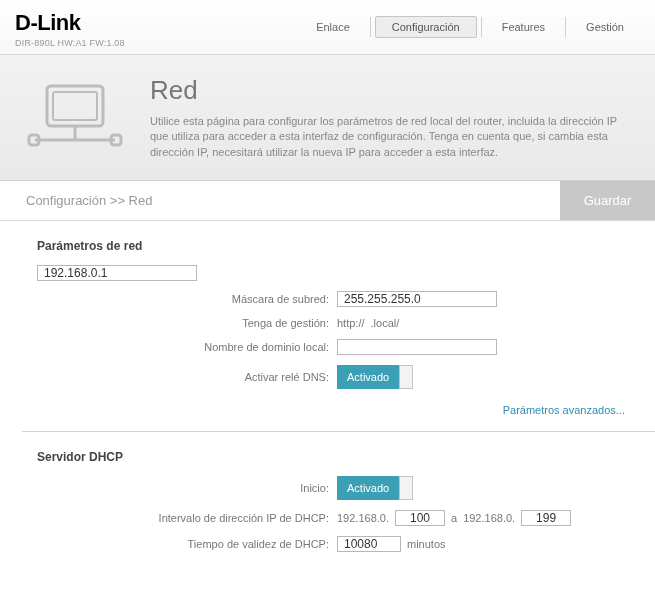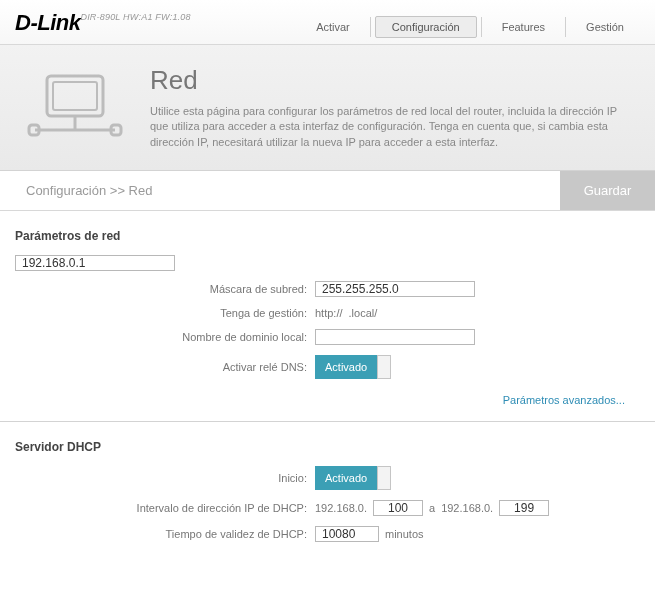--- a/index.html
+++ b/index.html
@@ -13,22 +13,21 @@
   
   .topbar {
     display: flex;
     align-items: flex-start;
     padding: 10px 15px 6px 15px;
     border-bottom: 1px solid #d8d8d8;
     background: linear-gradient(#ffffff, #f7f7f7);
   }
   .brand {
     display: flex;
-    flex-direction: row;
-    font-style: italic;
+    flex-direction: column;
   }
   .logo {
     font-size: 22px;
     font-weight: bold;
     color: #000;
     letter-spacing: -0.5px;
   }
   .model {
     font-size: 9px;
     color: #999;
@@ -100,20 +99,21 @@
     font-size: 13px;
     display: flex;
     align-items: center;
     justify-content: center;
     cursor: pointer;
     border: none;
   }
   
   .section {
     padding: 10px 15px 0 15px;
+    margin-left: 22px;
   }
   .section-title {
     font-size: 12px;
     font-weight: bold;
     color: #444;
     padding: 8px 0 12px 0;
   }
   .section hr {
     border: none;
     border-top: 1px solid #d3d3d3;
@@ -184,21 +184,21 @@
 </style>
 </head>
 <body>
 
 <div class="topbar">
   <div class="brand">
     <div class="logo">D-Link</div>
     <div class="model">DIR-890L   HW:A1   FW:1.08</div>
   </div>
   <div class="nav">
-    <div class="nav-item">Activar</div>
+    <div class="nav-item">Enlace</div>
     <div class="nav-sep"></div>
     <div class="nav-item active">Configuración</div>
     <div class="nav-sep"></div>
     <div class="nav-item">Features</div>
     <div class="nav-sep"></div>
     <div class="nav-item">Gestión</div>
   </div>
 </div>
 
 <div class="intro">

